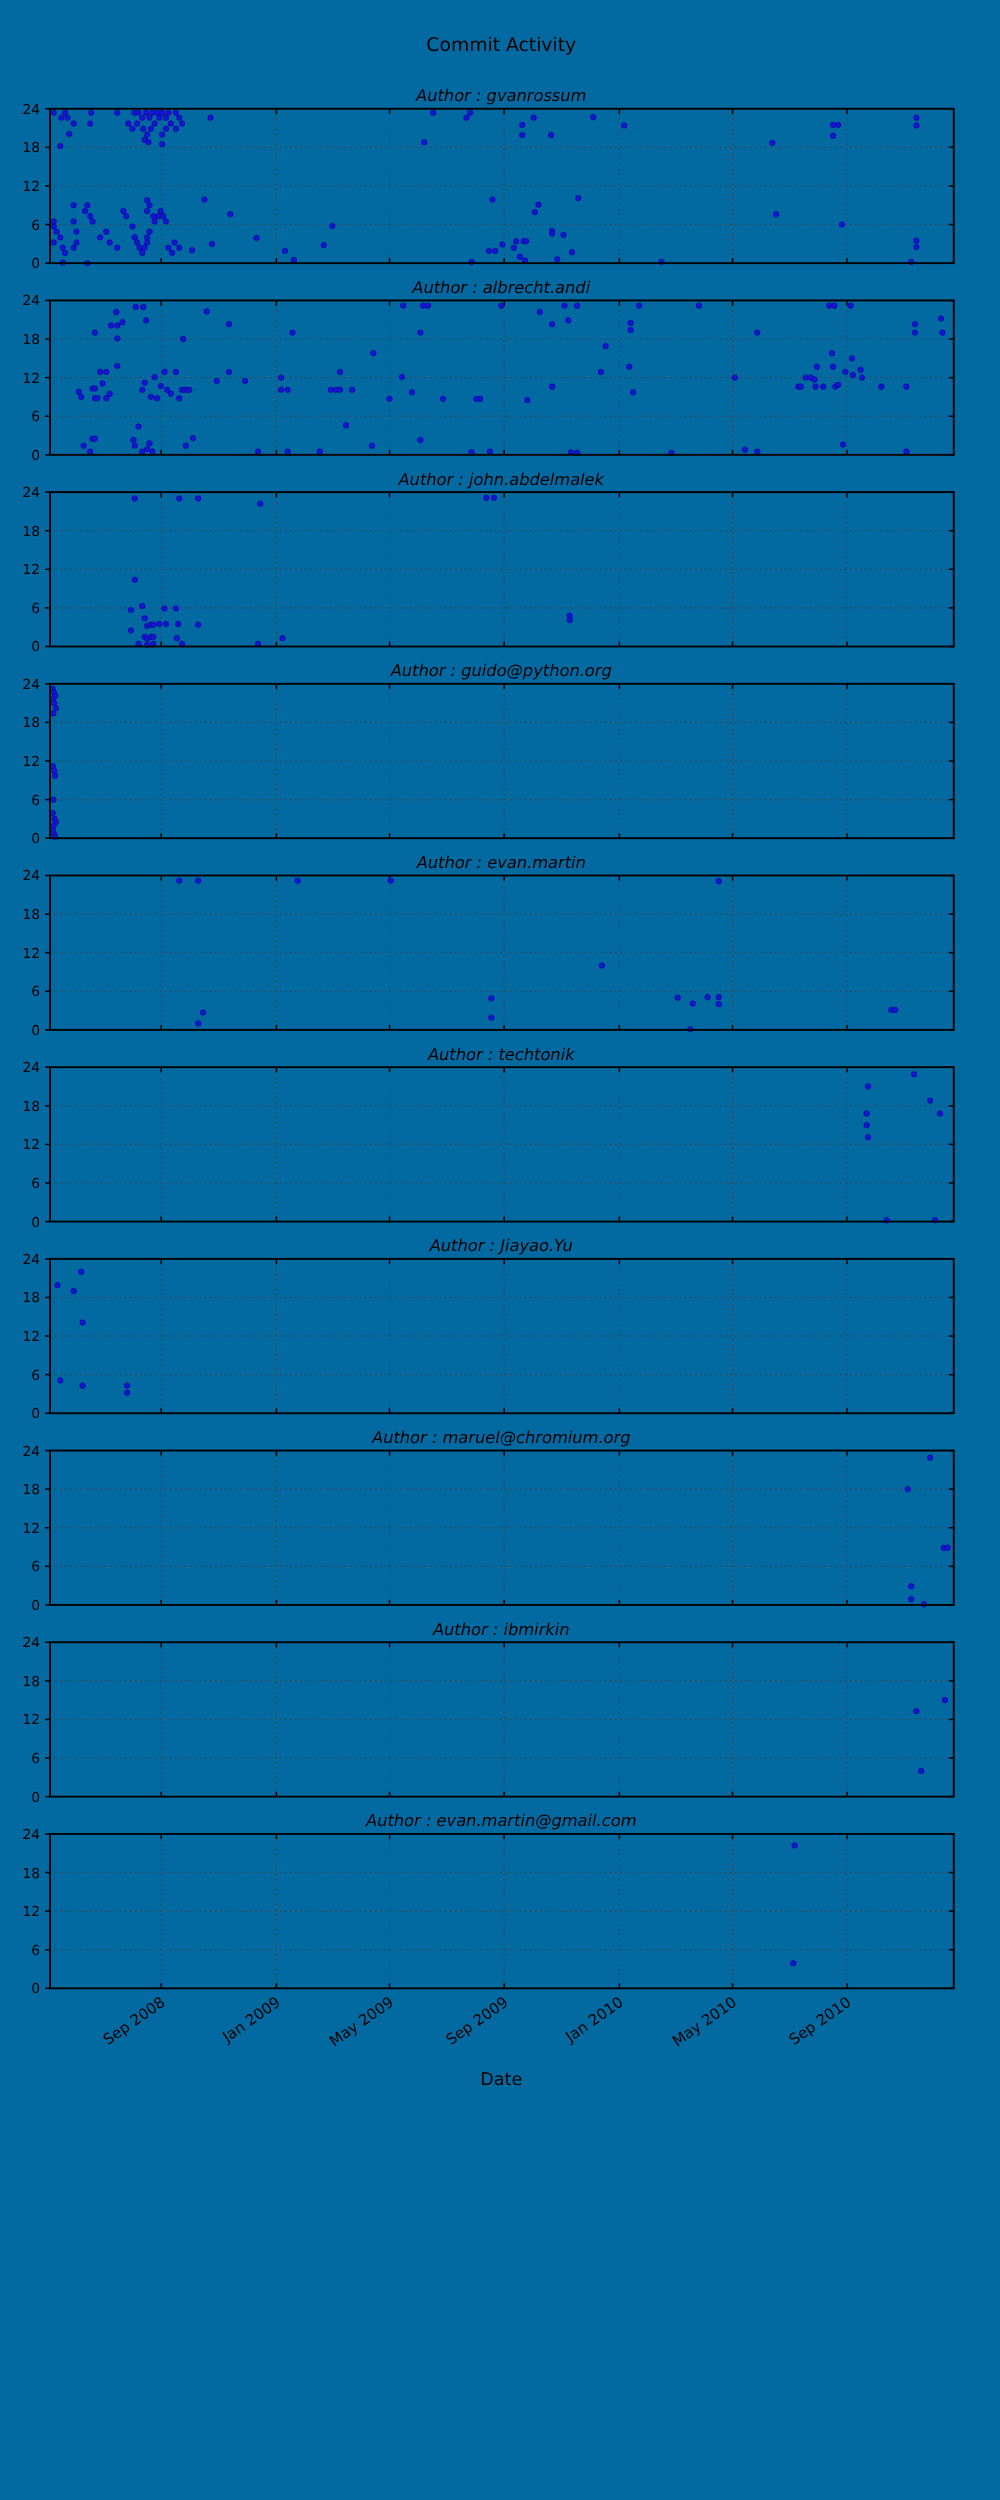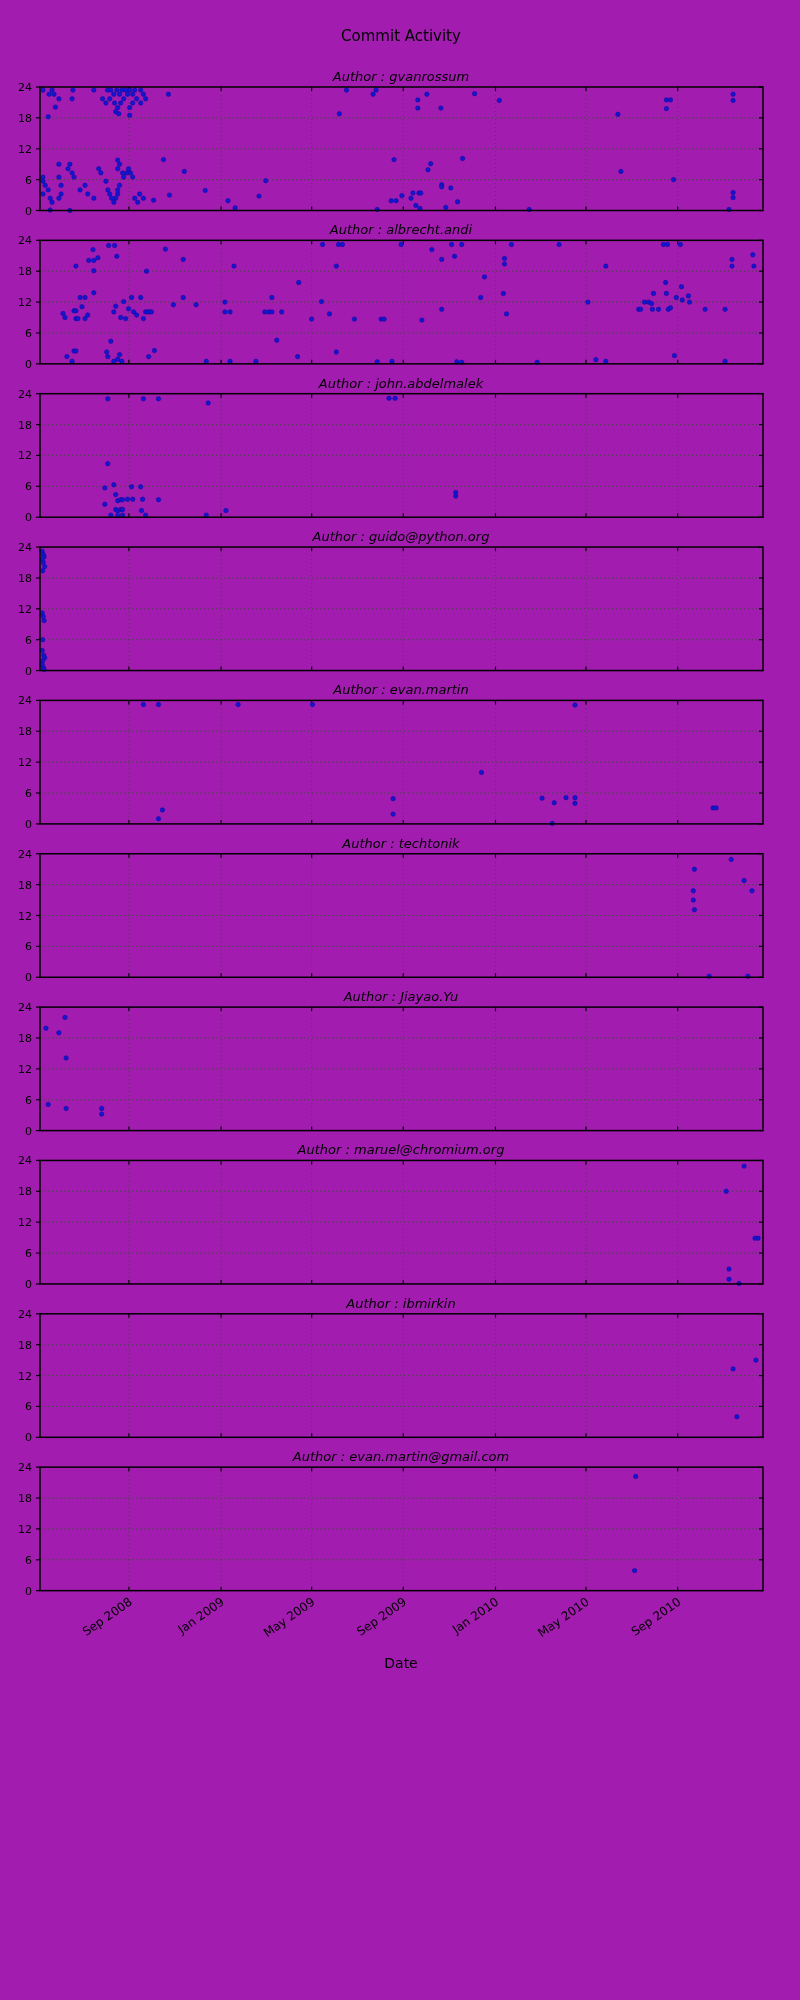--- a/index.html
+++ b/index.html
@@ -1,16 +1,16 @@
 <!DOCTYPE html>
 <html><head>
 <meta charset="utf-8">
 <style>
   html,body{margin:0;padding:0;background:#ffffff;}
-  .page{width:800px;height:2000px;background:#a21caf;position:relative;
+  .page{width:800px;height:2000px;background:#0369a1;position:relative;
         font-family:"DejaVu Sans",sans-serif;text-align:right;}
   svg text{font-family:"DejaVu Sans",sans-serif;fill:#000000;}
 </style>
 </head>
 <body>
 
 <div class="page">
   <svg id="fig" width="800" height="2000" viewBox="0 0 800 2000">
     <text id="fig-title" x="401" y="41" text-anchor="middle" font-size="15">Commit Activity</text>
     <g id="panels">

